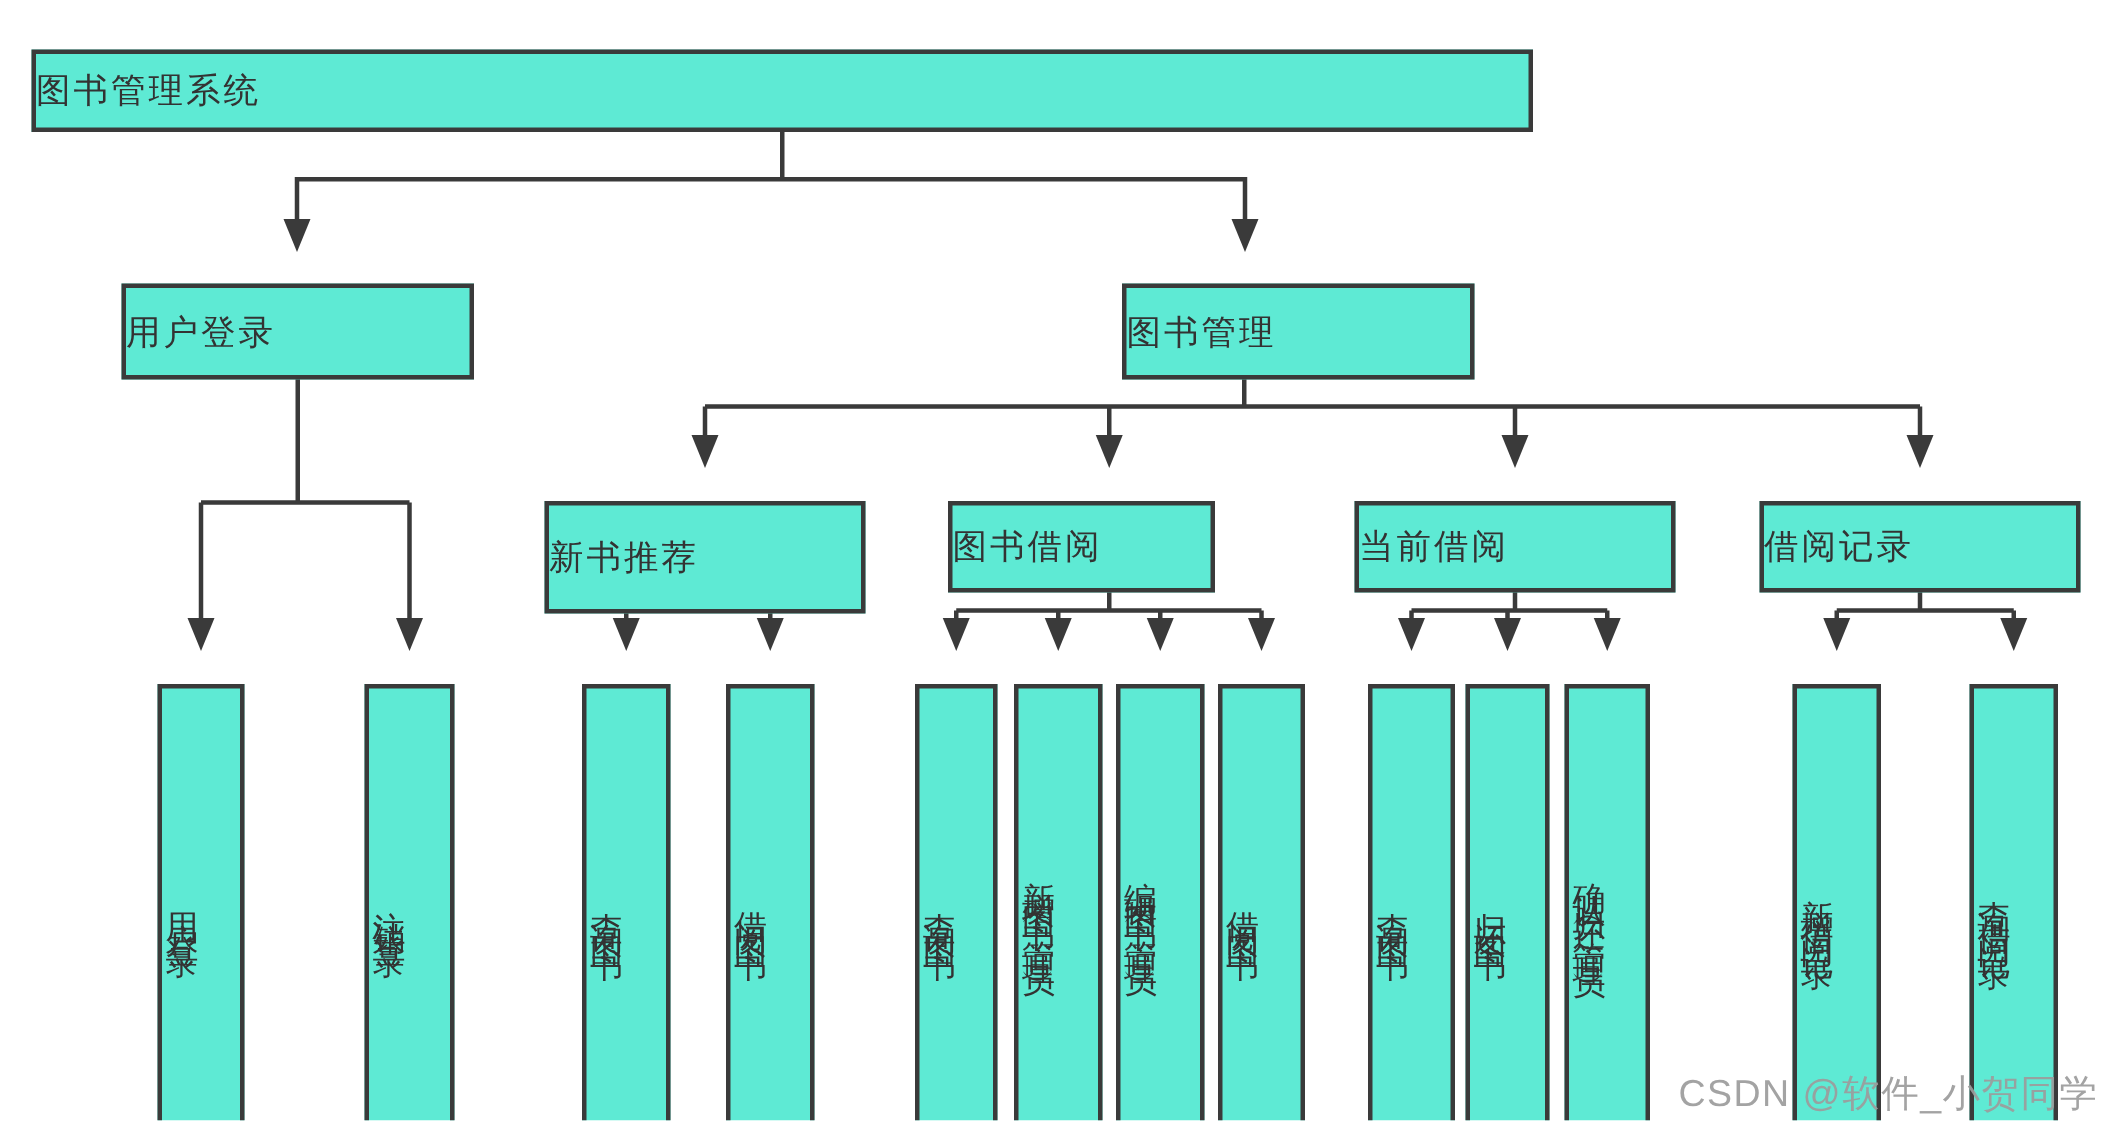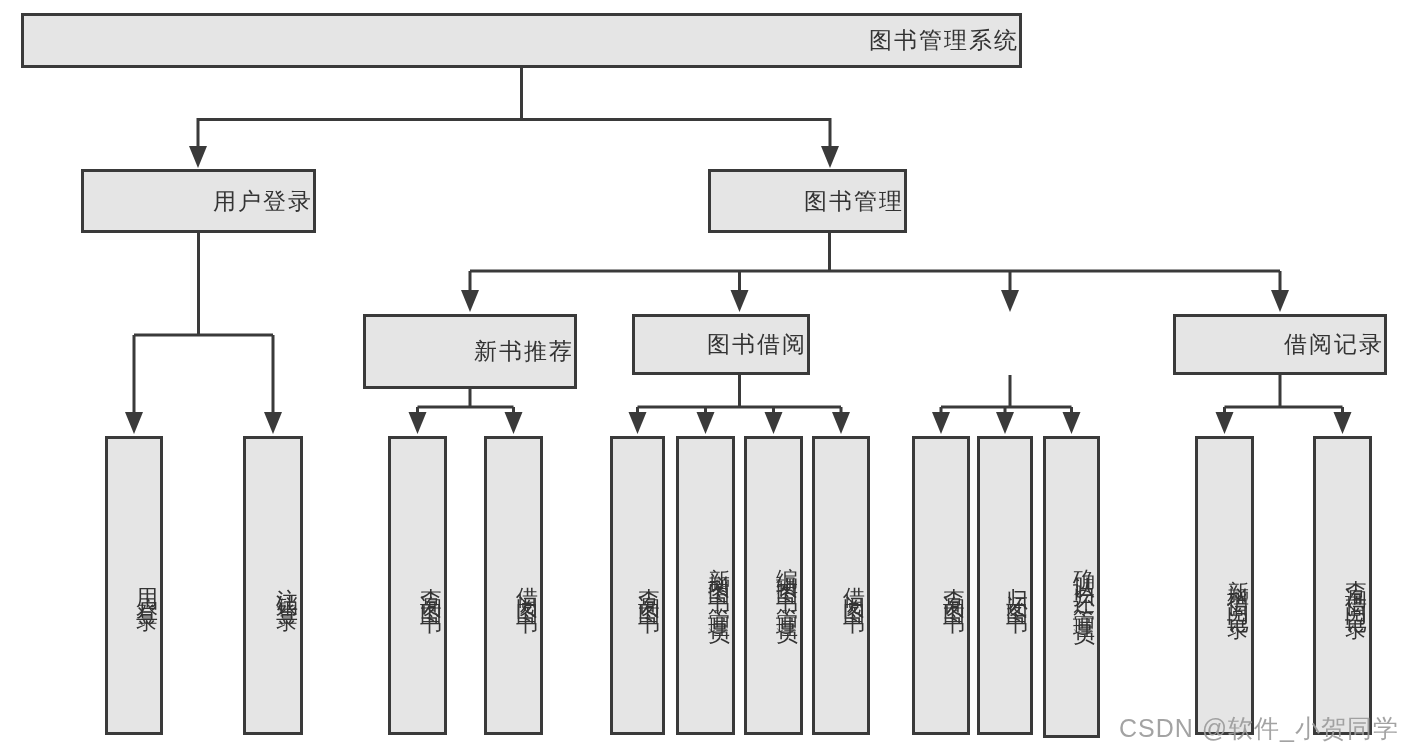--- a/index.html
+++ b/index.html
@@ -17,27 +17,28 @@
   }
   .wires {
     position: absolute;
     left: 0;
     top: 0;
     z-index: 1;
   }
   .box {
     position: absolute;
     box-sizing: border-box;
-    background: #e5e5e5;
+    background: #5eead4;
     border: 3px solid #3a3a3a;
     display: flex;
     align-items: center;
-    justify-content: flex-end;
+    justify-content: flex-start;
     color: #333333;
     z-index: 2;
+    margin-top: 20px;
   }
   .box .hlabel {
     font-size: 23px;
     letter-spacing: 2px;
     white-space: nowrap;
   }
   .leaf .vlabel {
     writing-mode: vertical-rl;
     text-orientation: mixed;
     font-size: 22px;
@@ -95,29 +96,32 @@
     </g>
   </svg>
 
   <div class="box" style="left:21px; top:13px; width:1001px; height:55px;">
     <span class="hlabel">图书管理系统</span>
   </div>
 
   <div class="box" style="left:81px; top:169px; width:235px; height:64px;">
     <span class="hlabel">用户登录</span>
   </div>
-  <div class="box" style="left:708px; top:169px; width:199px; height:64px;">
+  <div class="box" style="left:748px; top:169px; width:235px; height:64px;">
     <span class="hlabel">图书管理</span>
   </div>
 
   <div class="box" style="left:363px; top:314px; width:214px; height:75px;">
     <span class="hlabel">新书推荐</span>
   </div>
   <div class="box" style="left:632px; top:314px; width:178px; height:61px;">
     <span class="hlabel">图书借阅</span>
+  </div>
+  <div class="box" style="left:903px; top:314px; width:214px; height:61px;">
+    <span class="hlabel">当前借阅</span>
   </div>
   <div class="box" style="left:1173px; top:314px; width:214px; height:61px;">
     <span class="hlabel">借阅记录</span>
   </div>
 
   <div class="box leaf" style="left:105px; top:436px; width:58px; height:299px;">
     <span class="vlabel">用户登录</span>
   </div>
   <div class="box leaf" style="left:243px; top:436px; width:60px; height:299px;">
     <span class="vlabel">注销登录</span>

